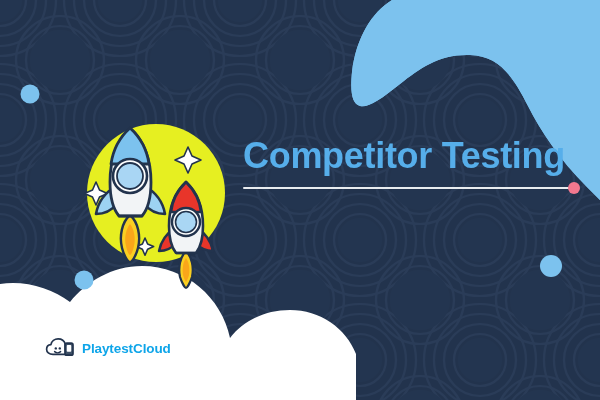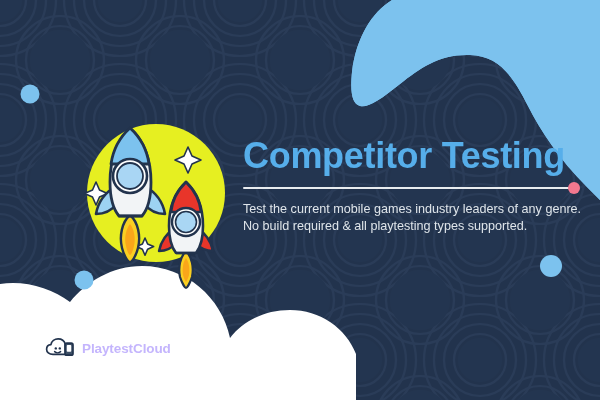--- a/index.html
+++ b/index.html
@@ -44,21 +44,21 @@
     font-family:"Liberation Sans", sans-serif;
   }
 
   
   #logo{
     position:absolute;left:45px;top:336px;
     display:flex;align-items:center;gap:5px;
   }
   #logo-mark{width:32px;height:24px;display:block;}
   #logo-text{
-    font-size:13.5px;font-weight:bold;color:#c4b5fd;
+    font-size:13.5px;font-weight:bold;color:#0ea5e9;
     letter-spacing:-0.1px;
     font-family:"Liberation Sans", sans-serif;
   }
 </style>
 </head>
 <body>
 
 <div id="card">
 
   <svg class="layer" viewBox="0 0 600 400">
@@ -191,21 +191,20 @@
       <path d="M 176 253 L 196 253" stroke="#22334d" stroke-width="2.4" fill="none"></path>
     </g>
   </svg>
 
   <div id="text-block">
     <h1 id="page-title">Competitor Testing</h1>
     <div id="rule-wrap">
       <div id="rule"></div>
       <div id="rule-dot"></div>
     </div>
-    <p id="page-desc">Test the current mobile games industry leaders of any genre. No build required &amp; all playtesting types supported.</p>
   </div>
 
   <div id="logo">
     <svg id="logo-mark" viewBox="0 0 40 30">
       <path d="M 10 23 C 5 23 2 20 2 16.5 C 2 13.5 4.3 11 7.4 10.7
                C 8.3 6.6 12 3.6 16.4 3.6 C 20.6 3.6 24.2 6.3 25.3 10
                L 26 23 Z" fill="#ffffff" stroke="#22334d" stroke-width="2.1" stroke-linejoin="round"></path>
       <circle cx="13.5" cy="15.5" r="1.5" fill="#22334d"></circle>
       <circle cx="18.5" cy="15.5" r="1.5" fill="#22334d"></circle>
       <path d="M 12 19.5 C 14 21.3 17.5 21.3 19.5 19.5" stroke="#22334d" stroke-width="1.8" fill="none" stroke-linecap="round"></path>

